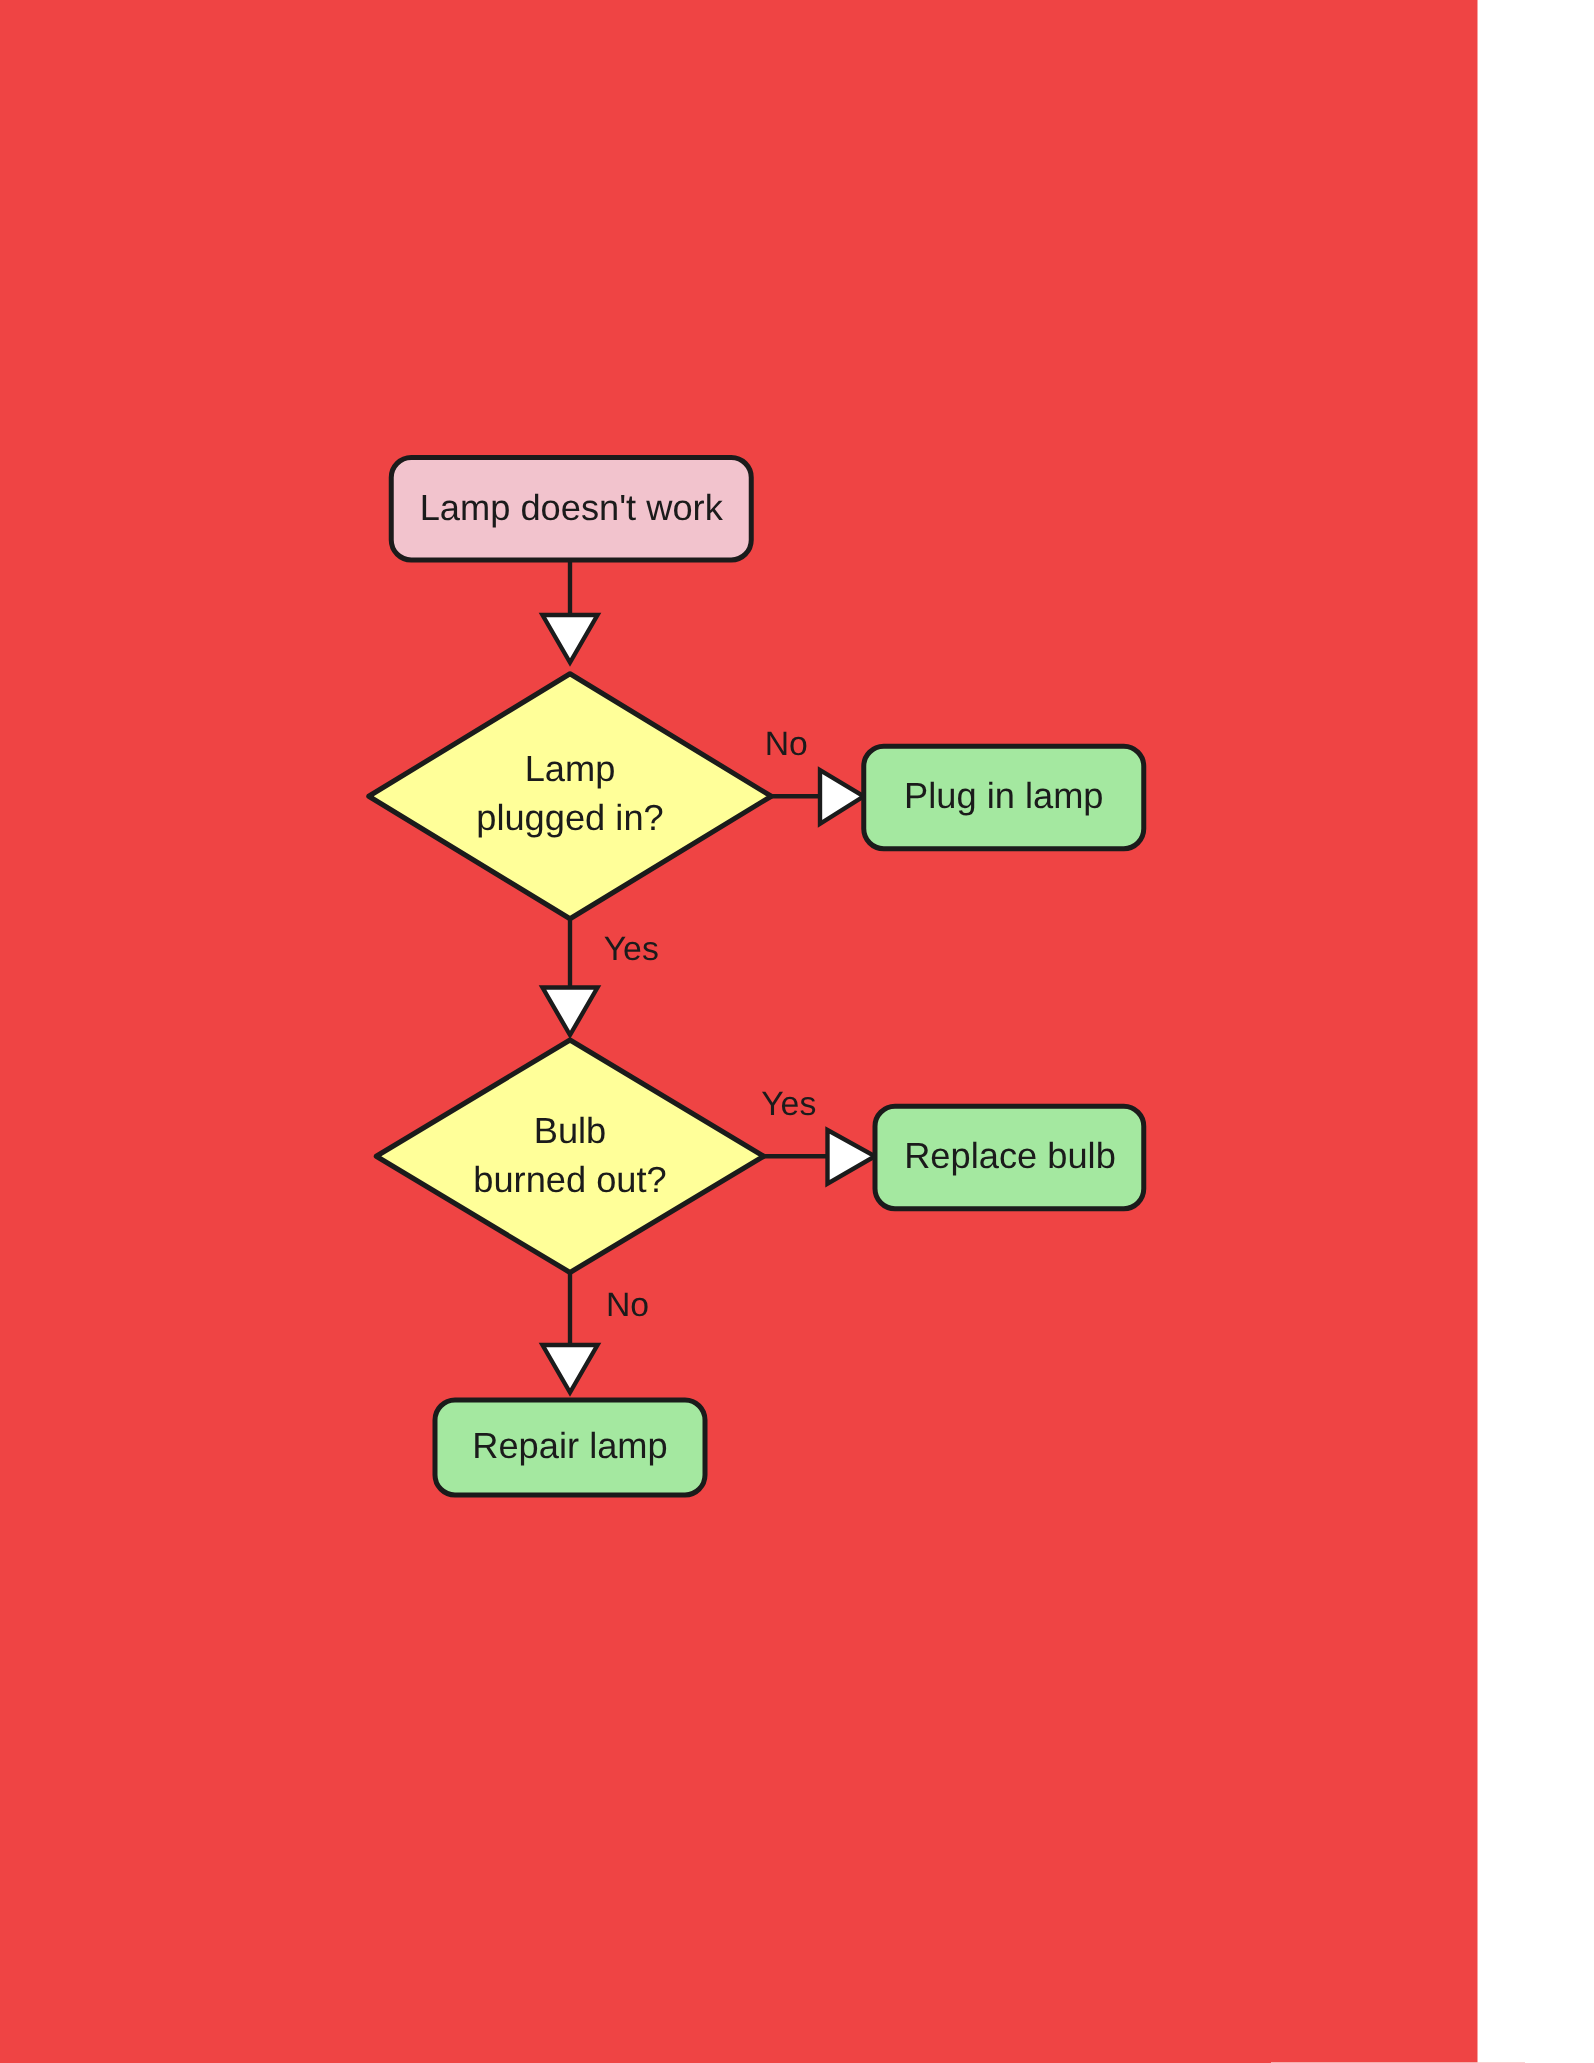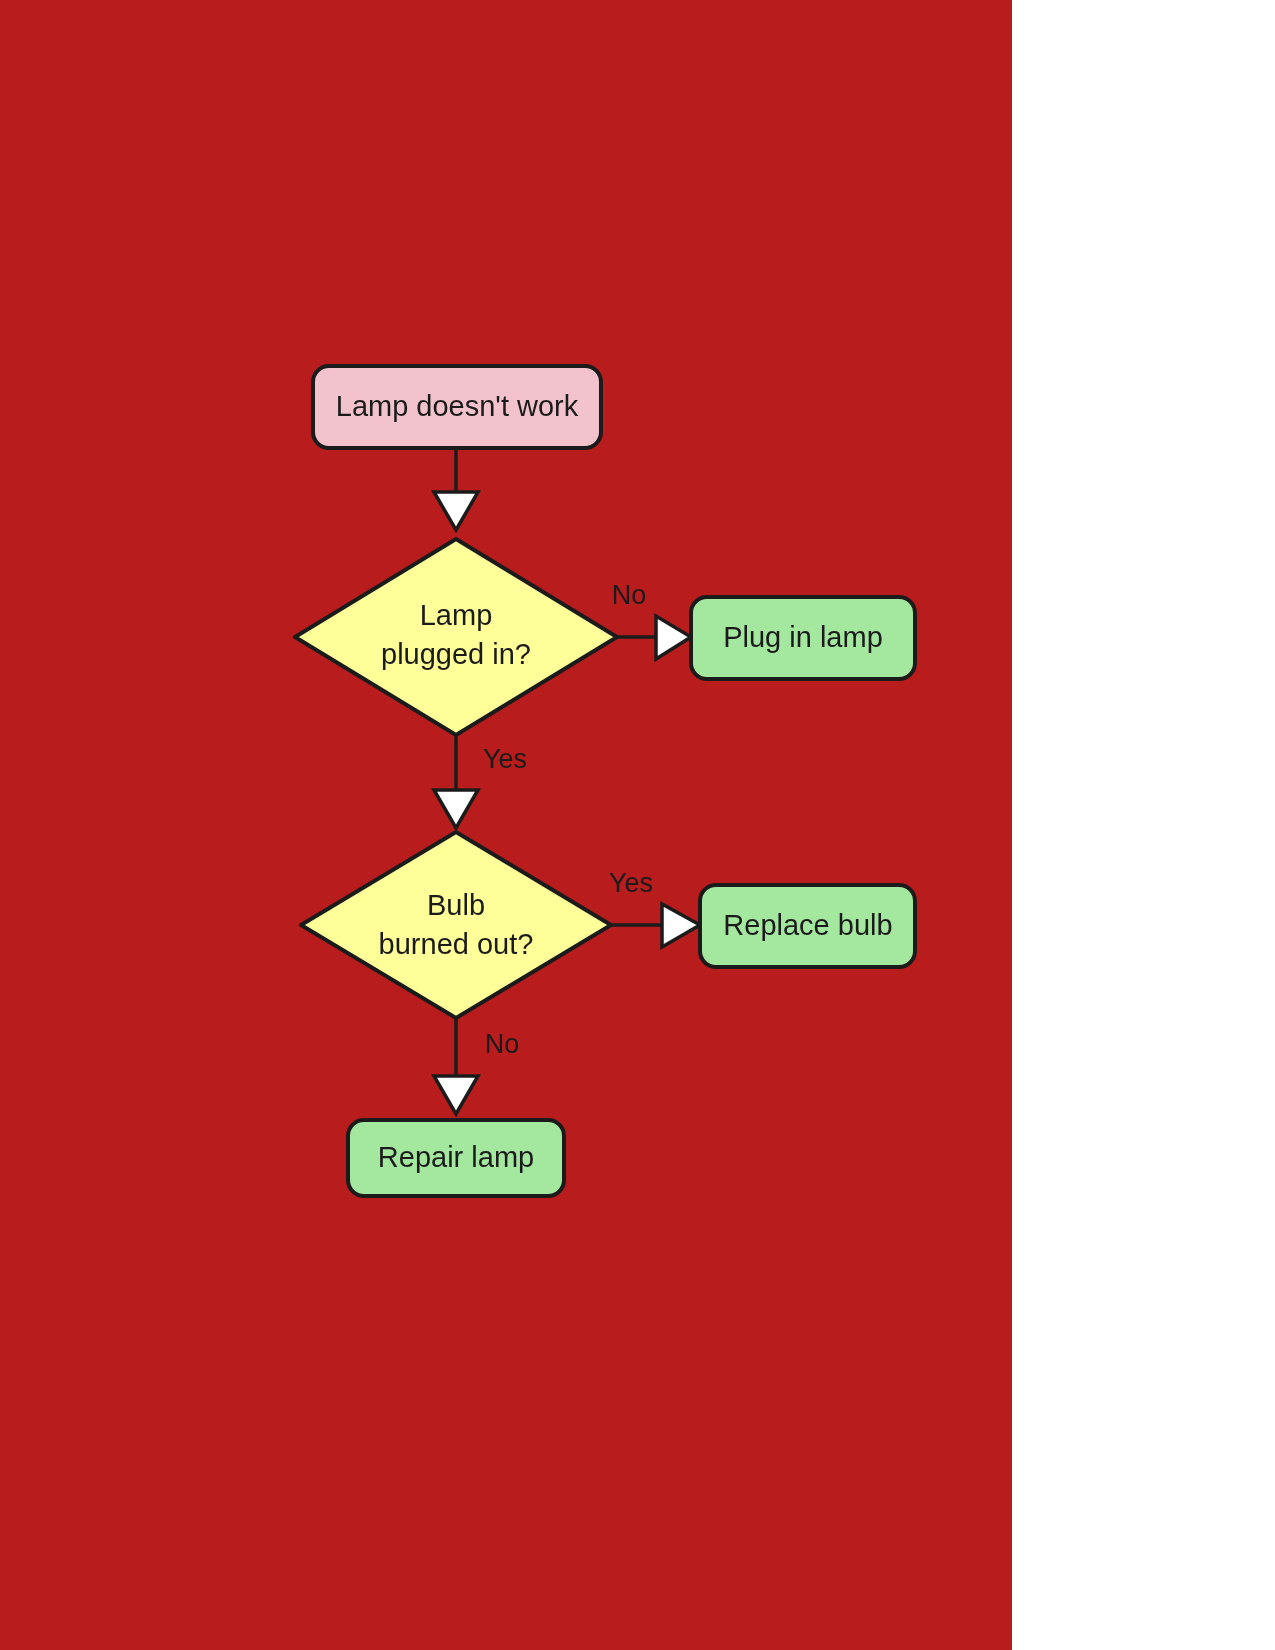--- a/index.html
+++ b/index.html
@@ -6,23 +6,23 @@
   html, body {
     margin: 0;
     padding: 0;
     background: #ffffff;
   }
   body {
     font-family: "Liberation Sans", sans-serif;
   }
   #canvas {
     position: relative;
-    width: 1012px;
+    width: 1182px;
     height: 1650px;
-    background: #b91c1c;
+    background: #ef4444;
     overflow: hidden;
   }
   #flow-svg {
     position: absolute;
     left: 0;
     top: 0;
     width: 1275px;
     height: 1650px;
   }
   .node-label {

